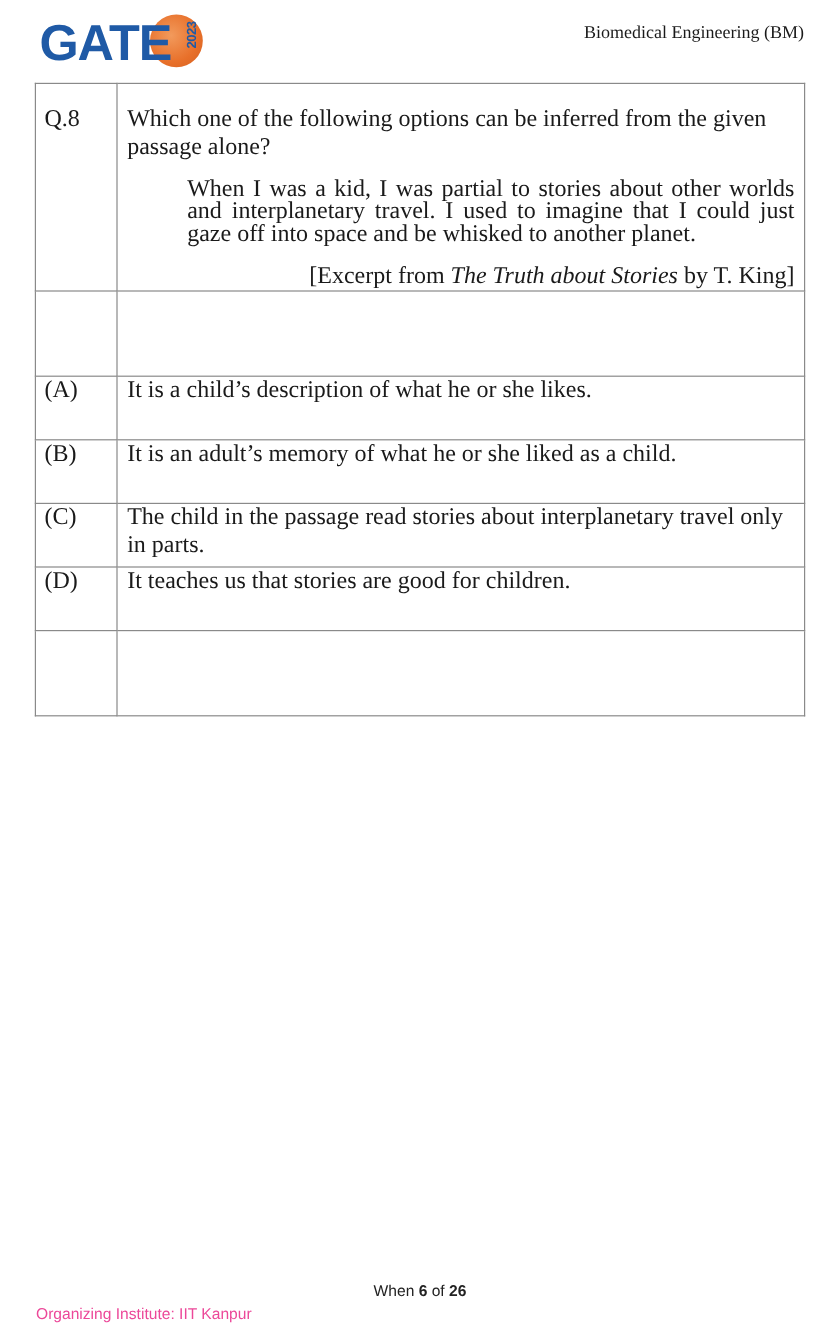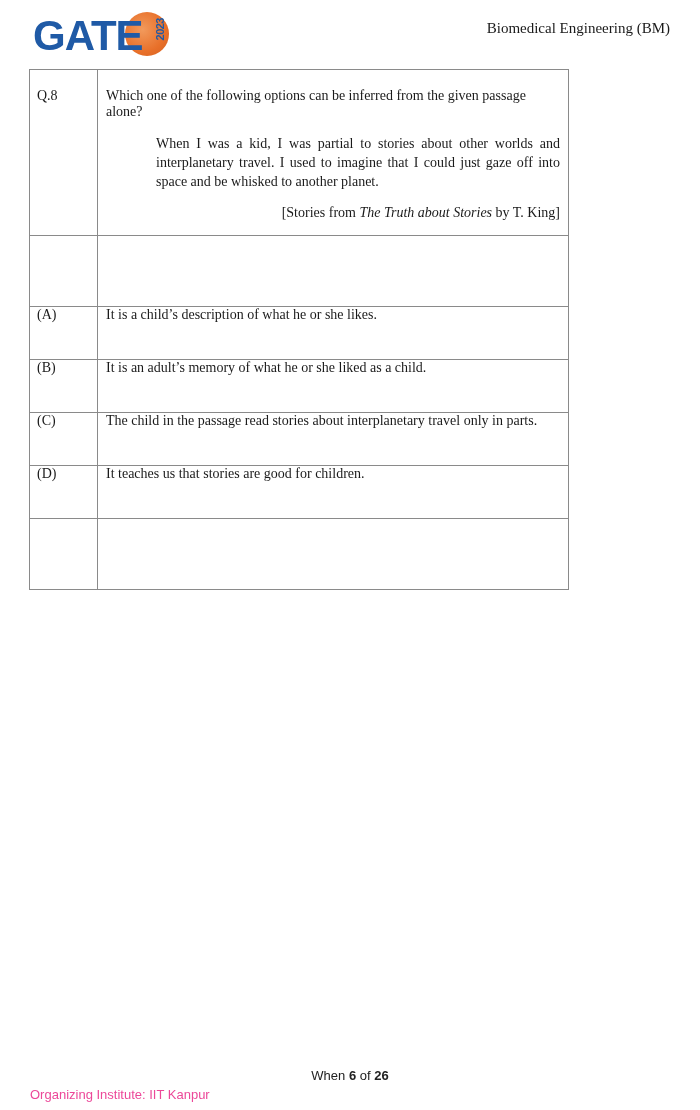--- a/index.html
+++ b/index.html
@@ -7,21 +7,21 @@
            font-family: "Liberation Serif", "DejaVu Serif", serif; color: #1a1a1a; }
     .logo { position: absolute; left: 33px; top: 12px; height: 48px; display: flex; align-items: center; justify-content: flex-end; }
     .logo-text { font-family: "Liberation Sans", "DejaVu Sans", sans-serif; font-weight: bold;
                  font-size: 42px; color: #1f5aa6; letter-spacing: -1px; position: relative; z-index: 2; line-height: 1; }
     .logo-globe { position: absolute; left: 92px; top: 0px; width: 44px; height: 44px; border-radius: 50%;
                   background: radial-gradient(circle at 40% 40%, #f29a5c 0%, #e8702a 60%, #d45f1f 100%); z-index: 1; }
     .logo-year { position: absolute; left: 121px; top: 6px; z-index: 3; font-family: "Liberation Sans", sans-serif;
                  font-weight: bold; font-size: 11px; color: #1f5aa6; writing-mode: vertical-rl; transform: rotate(180deg);
                  letter-spacing: -0.5px; }
     .header-title { position: absolute; right: 30px; top: 20px; font-weight: normal; font-size: 15px; }
-    table.q { position: absolute; left: 29px; top: 69px; width: 540px; border-collapse: collapse; font-size: 14px; }
+    table.q { position: absolute; left: 29px; top: 69px; width: 642px; border-collapse: collapse; font-size: 20px; }
     table.q td { border: 1.5px solid #8a8a8a; vertical-align: top; padding: 0; }
     td.num { width: 60px; padding: 18px 0 0 7px !important; }
     td.body { padding: 18px 8px 0 8px !important; }
     .row-q td { height: 147px; }
     .row-empty td { height: 52px; }
     .row-opt td { height: 52px; vertical-align: middle; }
     .row-opt td.num, .row-opt td.body { padding-top: 0 !important; }
     .passage { margin: 14px 0 12px 50px; text-align: justify; text-align-last: left; line-height: 19px; }
     .citation { text-align: right; margin-top: 14px; }
     .footer-page { position: absolute; left: 0; width: 700px; top: 1068px; text-align: center;
@@ -40,21 +40,21 @@
 
 <div class="header-title">Biomedical Engineering (BM)</div>
 
 <table class="q">
   <tbody>
       <tr class="row-q">
     <td class="num">Q.8</td>
     <td class="body">
       <div>Which one of the following options can be inferred from the given passage alone?</div>
       <div class="passage">When I was a kid, I was partial to stories about other worlds and interplanetary travel. I used to imagine that I could just gaze off into space and be whisked to another planet.</div>
-      <div class="citation"><span>[Stories from </span><i>The Truth about Stories</i><span> by T. King]</span></div>
+      <div class="citation"><span>[Excerpt from </span><i>The Truth about Stories</i><span> by T. King]</span></div>
     </td>
   </tr>
   <tr class="row-empty">
     <td class="num"></td>
         <td class="body"></td>
   </tr>
   <tr class="row-opt">
     <td class="num">(A)</td>
     <td class="body">It is a child’s description of what he or she likes.</td>
   </tr>

